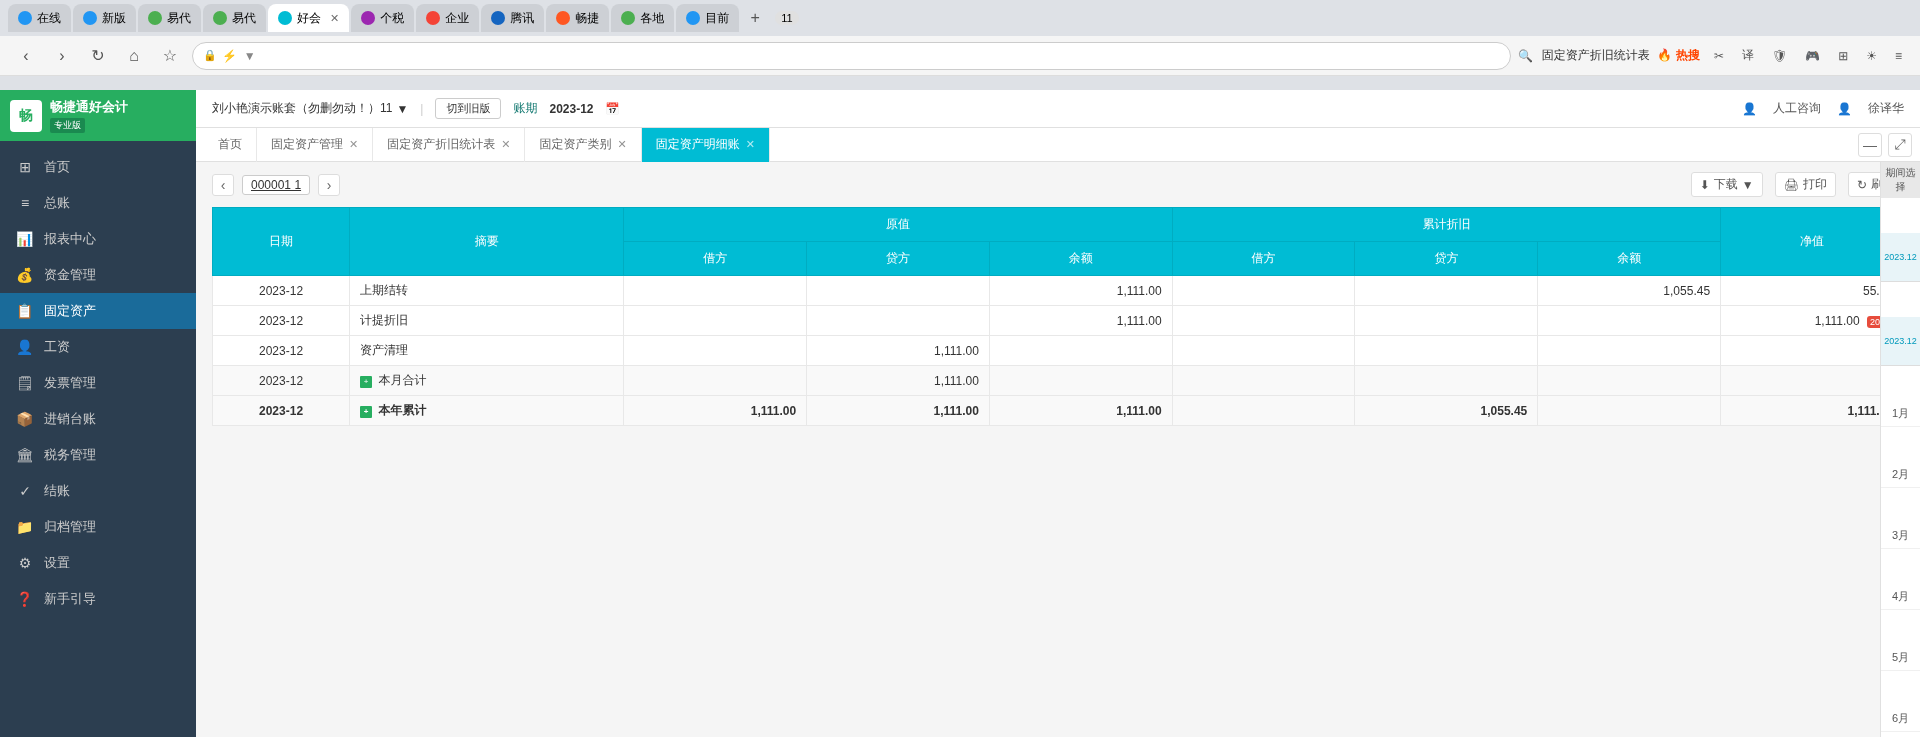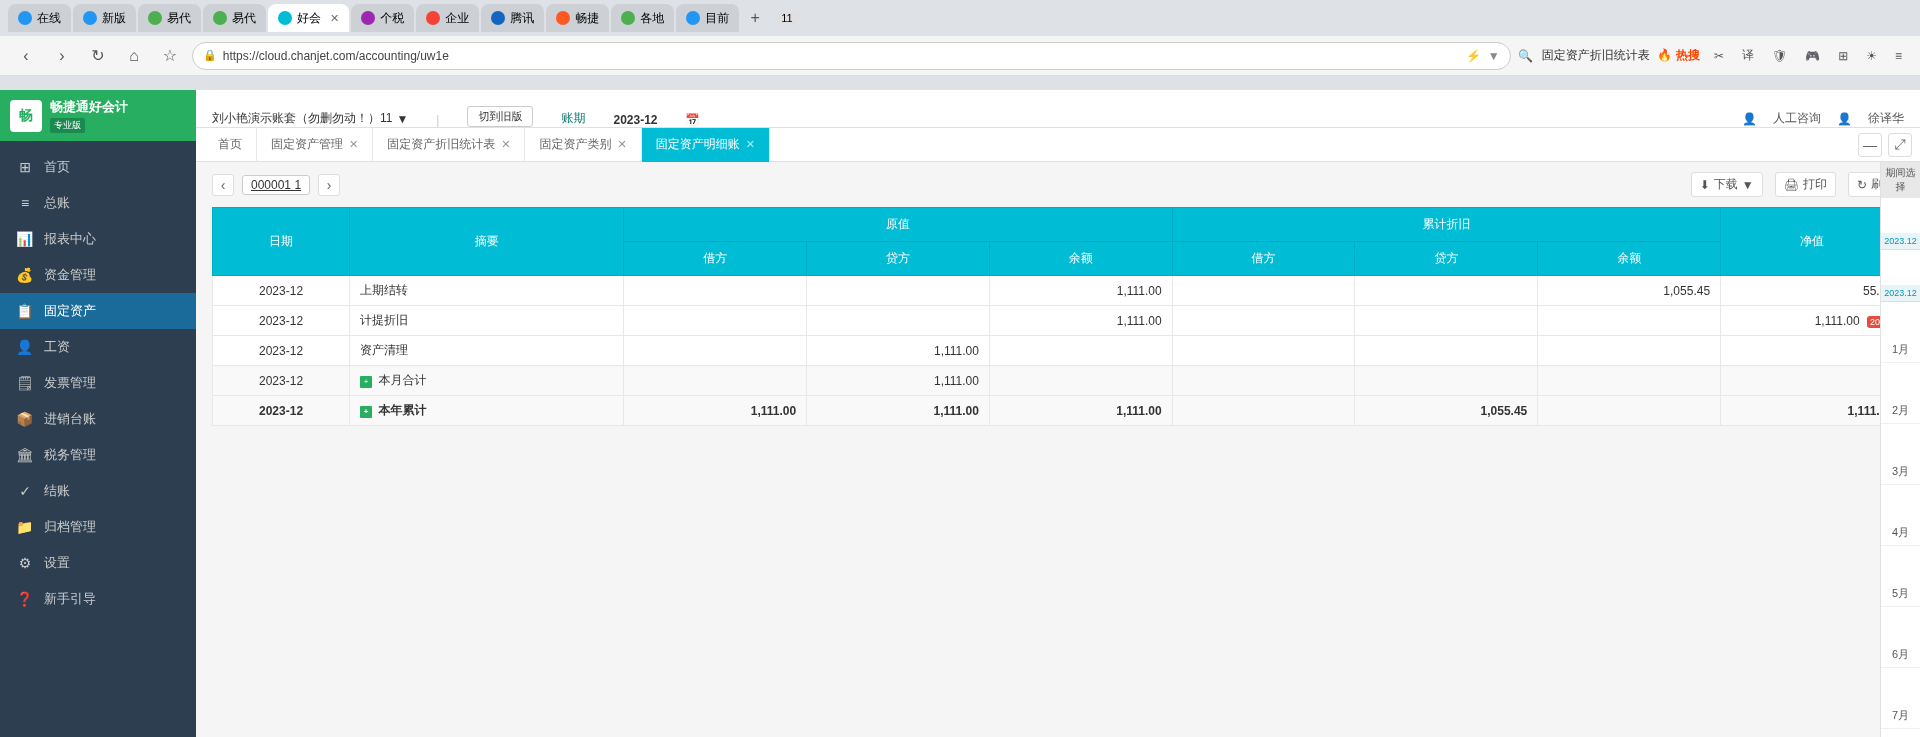--- a/index.html
+++ b/index.html
@@ -37,21 +37,21 @@
 
     .sidebar-menu { flex: 1; overflow-y: auto; padding: 8px 0; }
     .sidebar-item { display: flex; align-items: center; gap: 10px; padding: 9px 16px; cursor: pointer; color: #ccc; font-size: 13px; }
     .sidebar-item.active { background: #1a6b9a; color: #fff; }
     .sidebar-item-icon { width: 18px; height: 18px; display: flex; align-items: center; justify-content: center; font-size: 14px; flex-shrink: 0; }
 
     
     .main-content { flex: 1; display: flex; flex-direction: column; background: #f5f5f5; overflow: hidden; }
 
     
-    .app-header { background: #fff; border-bottom: 1px solid #e0e0e0; padding: 0 16px; height: 38px; display: flex; align-items: flex-end; gap: 28px; }
+    .app-header { background: #fff; border-bottom: 1px solid #e0e0e0; padding: 0 16px; height: 38px; display: flex; align-items: center; gap: 12px; }
     .company-select { display: flex; align-items: center; gap: 4px; font-size: 12px; color: #333; cursor: pointer; }
     .header-btn { padding: 2px 10px; background: #fff; border: 1px solid #ccc; border-radius: 3px; font-size: 11px; cursor: pointer; color: #333; }
     .header-right { margin-left: auto; display: flex; align-items: center; gap: 16px; font-size: 12px; color: #555; }
 
     
     .tab-strip { background: #fff; border-bottom: 1px solid #e0e0e0; display: flex; align-items: center; padding: 0 8px; height: 34px; gap: 0; }
     .page-tab { padding: 0 14px; height: 34px; display: flex; align-items: center; font-size: 12px; color: #666; cursor: pointer; border-right: 1px solid #e8e8e8; gap: 6px; }
     .page-tab.active { background: #00bcd4; color: #fff; }
     .page-tab-close { font-size: 11px; opacity: 0.7; cursor: pointer; }
     .tab-strip-actions { margin-left: auto; display: flex; align-items: center; gap: 6px; }
@@ -74,21 +74,21 @@
     .data-table td { padding: 6px 10px; text-align: right; font-size: 12px; color: #333; border: 1px solid #e8e8e8; }
     .data-table td.text-left { text-align: left; }
     .data-table td.text-center { text-align: center; }
     .data-table tr.summary-row td { background: #f9f9f9; }
     .data-table tr.total-row td { background: #f9f9f9; font-weight: bold; }
     .row-icon { display: inline-block; width: 12px; height: 12px; background: #27ae60; border-radius: 1px; color: #fff; font-size: 8px; text-align: center; line-height: 12px; margin-right: 3px; }
 
     
     .period-panel { position: absolute; right: 0; top: 0; width: 40px; background: #fff; border-left: 1px solid #e0e0e0; height: 100%; display: flex; flex-direction: column; gap: 35px; }
     .period-header { background: #e8e8e8; padding: 4px 2px; text-align: center; font-size: 10px; color: #555; writing-mode: horizontal-tb; }
-    .period-selected { background: #e8f4f8; padding: 3px 2px; text-align: center; font-size: 9px; color: #0099bb; border-bottom: 1px solid #ddd; }
+    .period-selected { background: #e8f4f8; padding: 19px 2px; text-align: center; font-size: 9px; color: #0099bb; border-bottom: 1px solid #ddd; }
     .period-item { padding: 5px 2px; text-align: center; font-size: 11px; color: #555; cursor: pointer; border-bottom: 1px solid #f0f0f0; }
     .period-item.active { background: #00bcd4; color: #fff; border-radius: 50%; margin: 12px auto; width: 28px; display: flex; align-items: center; justify-content: center; }
 
     
     ::-webkit-scrollbar { width: 6px; height: 6px; }
     ::-webkit-scrollbar-track { background: #f1f1f1; }
     ::-webkit-scrollbar-thumb { background: #ccc; border-radius: 3px; }
   </style>
 </head>
 <body>
@@ -146,21 +146,20 @@
   </div>
 
   <div class="toolbar-bar">
     <div class="nav-btn">‹</div>
     <div class="nav-btn">›</div>
     <div class="nav-btn">↻</div>
     <div class="nav-btn">⌂</div>
     <div class="nav-btn">☆</div>
     <div class="address-bar">
       <span class="address-lock">🔒</span>
-      <span class="address-text">https://cloud.chanjet.com/accounting/uw1e</span>
       <span style="color:#888;">⚡</span>
       <span style="color:#888;">▼</span>
     </div>
     <div class="search-area">
       <span>🔍</span>
       <span>固定资产折旧统计表</span>
       <span class="hot-search">🔥 <span>热搜</span></span>
     </div>
     <div class="toolbar-icons">
       <span class="toolbar-icon-btn">✂</span>

